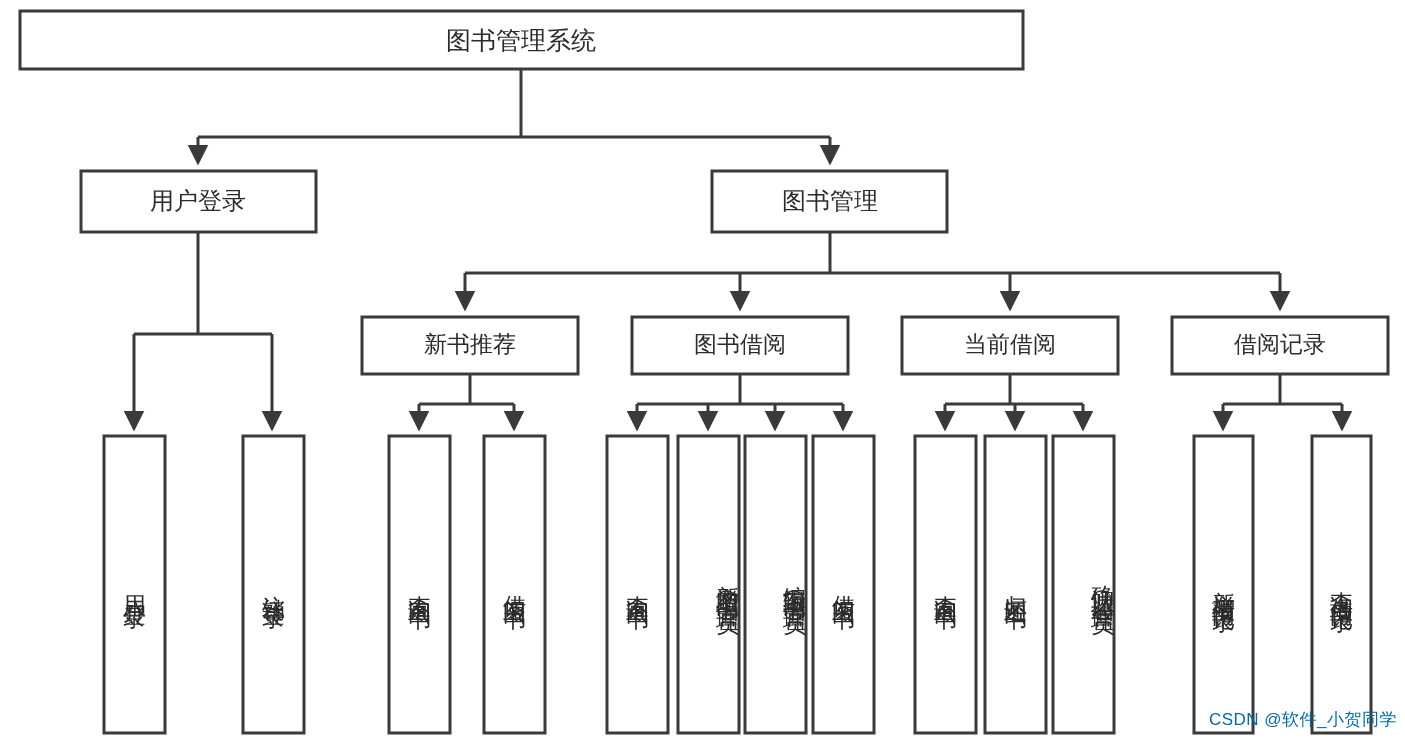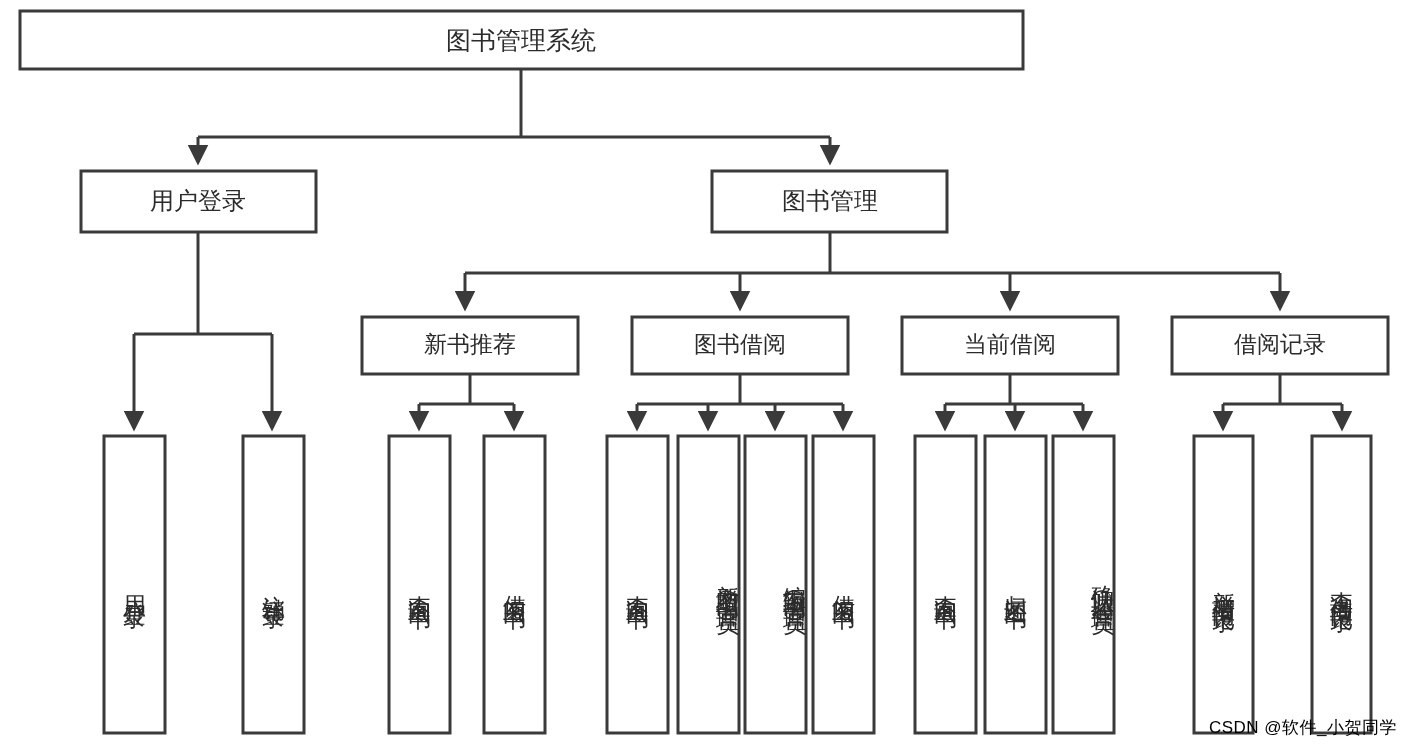--- a/index.html
+++ b/index.html
@@ -18,22 +18,22 @@
     dominant-baseline:middle;
   }
   .lvl0-label{font-size:25px;}
   .lvl1-label{font-size:24px;}
   .lvl2-label{font-size:23px;}
   .connector{
     stroke:#3a3a3a;stroke-width:3;fill:none;stroke-linecap:butt;
   }
   .arrowhead{fill:#3a3a3a;}
   .watermark{
-    position:absolute;right:8px;bottom:8px;
-    color:#000000;font-size:17px;letter-spacing:.5px;
+    position:absolute;right:8px;bottom:16px;
+    color:#0369a1;font-size:17px;letter-spacing:.5px;
     font-family:"Liberation Sans","DejaVu Sans",sans-serif;
     white-space:nowrap;user-select:none;
   }
 </style>
 </head>
 <body>
 
 <svg id="canvas" viewBox="0 0 1405 747" xmlns="http://www.w3.org/2000/svg">
 
   <defs>

